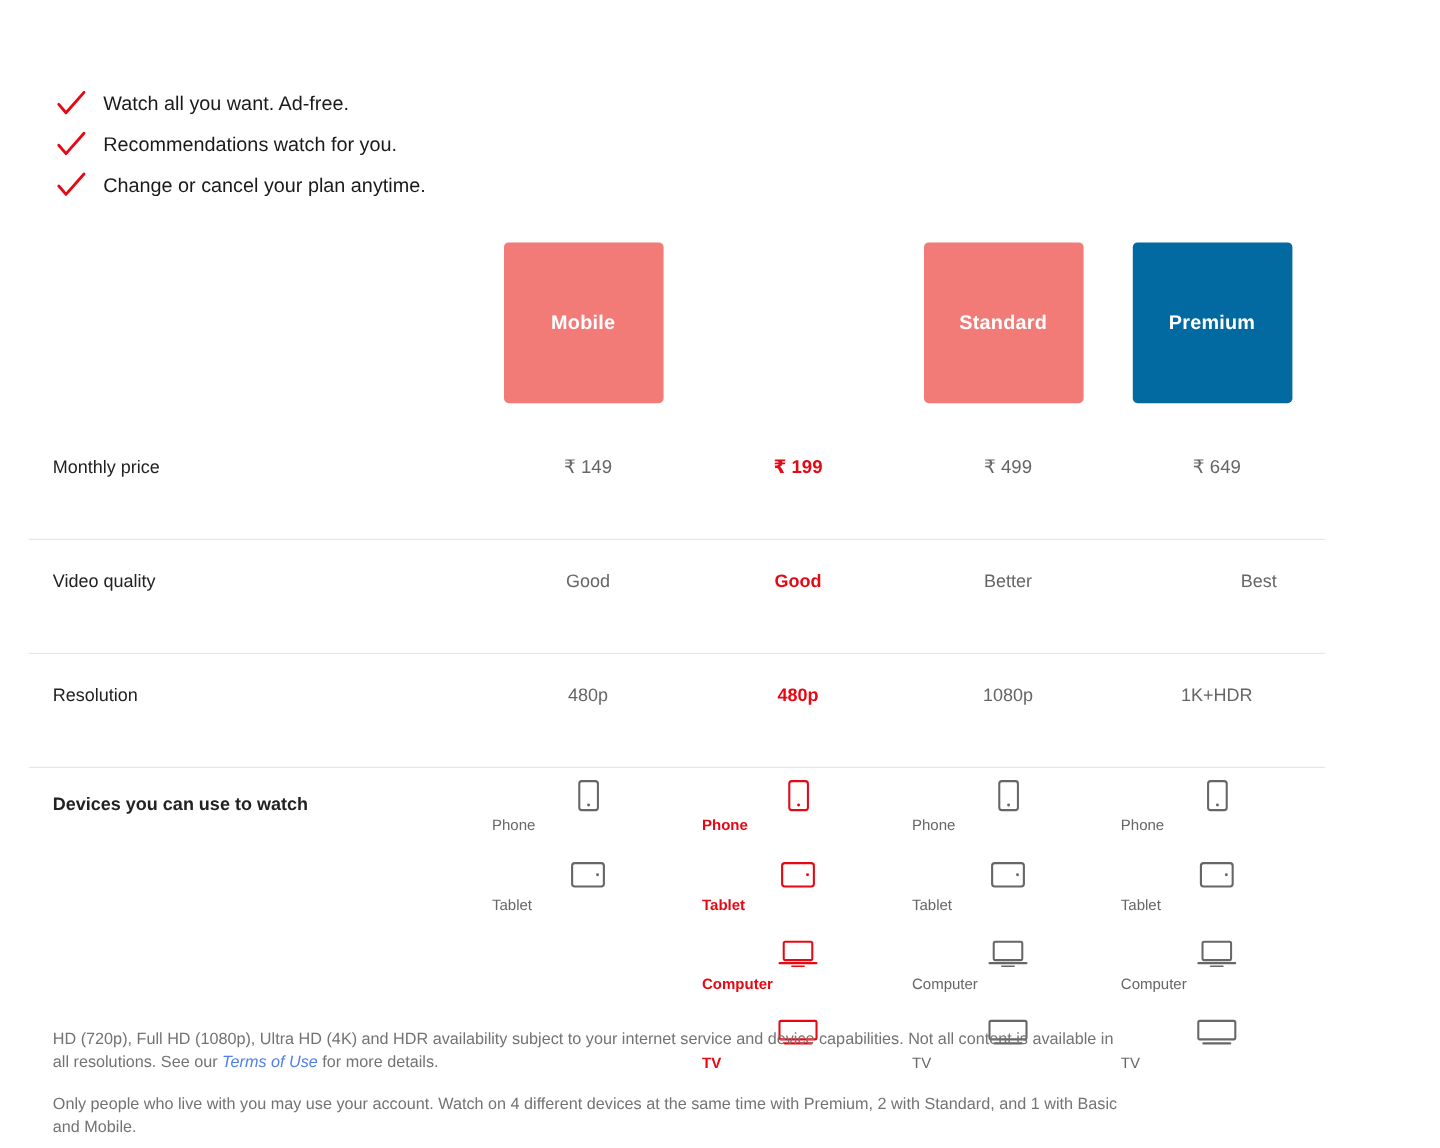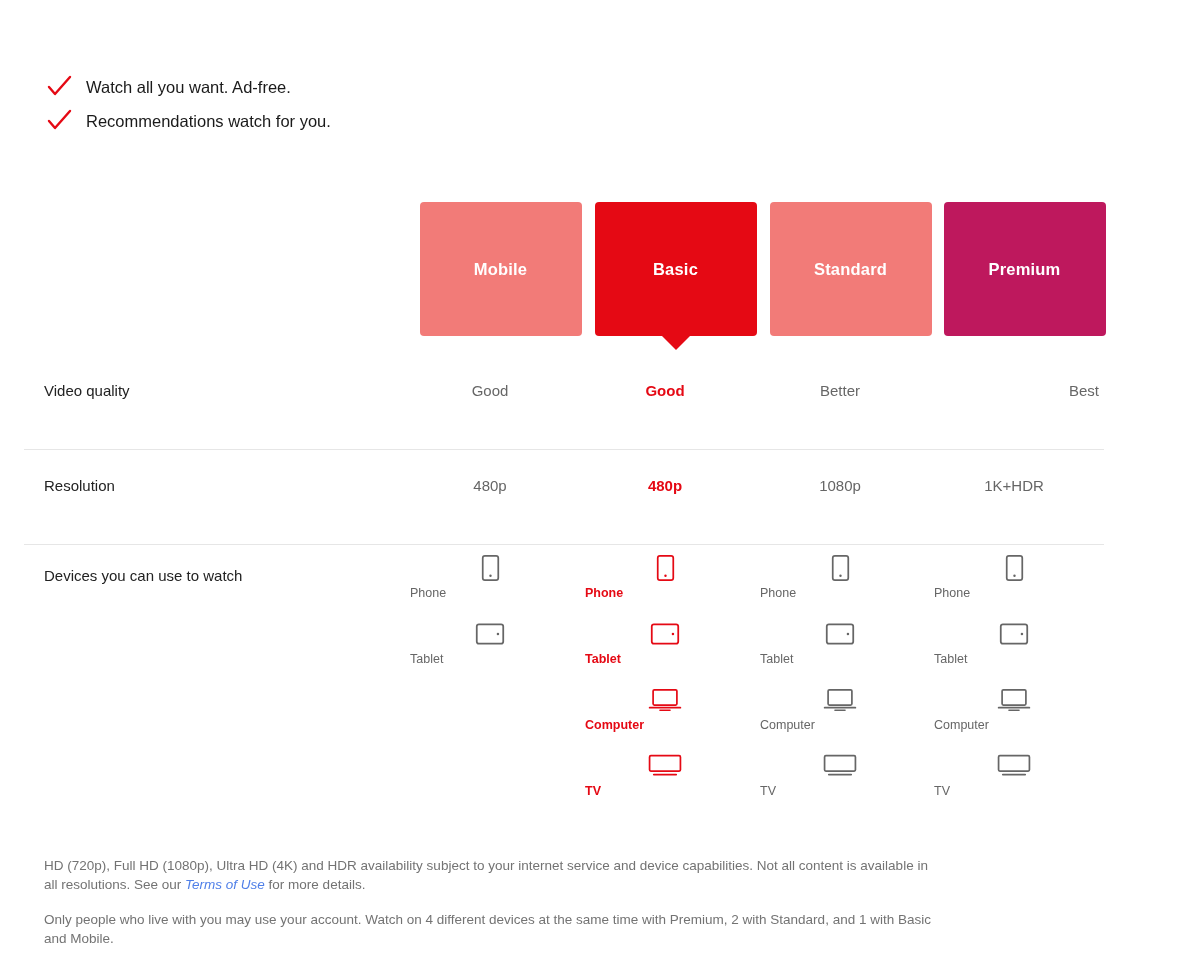--- a/index.html
+++ b/index.html
@@ -61,21 +61,21 @@
   .plans {
     position: absolute;
     top: 202px;
     left: 0;
     width: 1200px;
     height: 152px;
   }
   .plan-card {
     position: absolute;
     top: 0;
-    width: 162px;
+    width: 133px;
     height: 134px;
     border-radius: 4px;
     display: flex;
     align-items: center;
     justify-content: center;
     cursor: pointer;
   }
   .plan-card .plan-name {
     color: #ffffff;
     font-size: 16.5px;
@@ -115,20 +115,21 @@
     left: 20px;
     top: 50%;
     transform: translateY(-50%);
     font-size: 15px;
     color: #222222;
     white-space: nowrap;
   }
   .crow-label.top {
     top: 22px;
     transform: none;
+    font-weight: bold;
   }
   .cell {
     position: absolute;
     top: 50%;
     transform: translateY(-50%);
     width: 160px;
     text-align: center;
     font-size: 15px;
     color: #666666;
   }
@@ -192,46 +193,57 @@
           <path d="M5 15 L11 22 L26 5" stroke="#e50914" stroke-width="2.4" stroke-linecap="round" stroke-linejoin="round"></path>
         </svg>
         <span class="benefit-text">Watch all you want. Ad-free.</span>
       </div>
       <div class="benefit-row">
         <svg class="benefit-check" viewBox="0 0 30 30" fill="none">
           <path d="M5 15 L11 22 L26 5" stroke="#e50914" stroke-width="2.4" stroke-linecap="round" stroke-linejoin="round"></path>
         </svg>
         <span class="benefit-text">Recommendations watch for you.</span>
       </div>
+      <div class="benefit-row">
+        <svg class="benefit-check" viewBox="0 0 30 30" fill="none">
+          <path d="M5 15 L11 22 L26 5" stroke="#e50914" stroke-width="2.4" stroke-linecap="round" stroke-linejoin="round"></path>
+        </svg>
+        <span class="benefit-text">Change or cancel your plan anytime.</span>
+      </div>
     </div>
 
   <div class="plans" id="plans">
       <div class="plan-card" style="left: 419.5px; background: rgb(242, 123, 120);">
         <span class="plan-name">Mobile</span>
       </div>
-      <div class="plan-card selected" style="left: 594.5px; background: rgb(229, 9, 20);">
-        <span class="plan-name">Basic</span>
-        <div class="arrow" style="border-top: 14px solid rgb(229, 9, 20);"></div>
-      </div>
       <div class="plan-card" style="left: 769.5px; background: rgb(242, 123, 120);">
         <span class="plan-name">Standard</span>
       </div>
-      <div class="plan-card" style="left: 943.5px; background: #be185d;">
+      <div class="plan-card" style="left: 943.5px; background: #0369a1;">
         <span class="plan-name">Premium</span>
       </div>
     </div>
 
   <div class="rows" id="rows">
+      <div class="crow">
+        <div class="crow-inner">
+          <div class="crow-label">Monthly price</div>
+          <div class="cell price" style="left: 386px;">₹ 149</div>
+          <div class="cell price selected" style="left: 561px;">₹ 199</div>
+          <div class="cell price" style="left: 736px;">₹ 499</div>
+          <div class="cell price" style="left: 910px;">₹ 649</div>
+        </div>
+      </div>
       <div class="crow">
         <div class="crow-inner">
           <div class="crow-label">Video quality</div>
           <div class="cell" style="left: 386px;">Good</div>
           <div class="cell selected" style="left: 561px;">Good</div>
           <div class="cell" style="left: 736px;">Better</div>
-          <div class="cell" style="left: 915px; text-align: right;">Best</div>
+          <div class="cell" style="left: 945px;">Best</div>
         </div>
       </div>
       <div class="crow">
         <div class="crow-inner">
           <div class="crow-label">Resolution</div>
           <div class="cell" style="left: 386px;">480p</div>
           <div class="cell selected" style="left: 561px;">480p</div>
           <div class="cell" style="left: 736px;">1080p</div>
           <div class="cell" style="left: 910px;">1K+HDR</div>
         </div>

